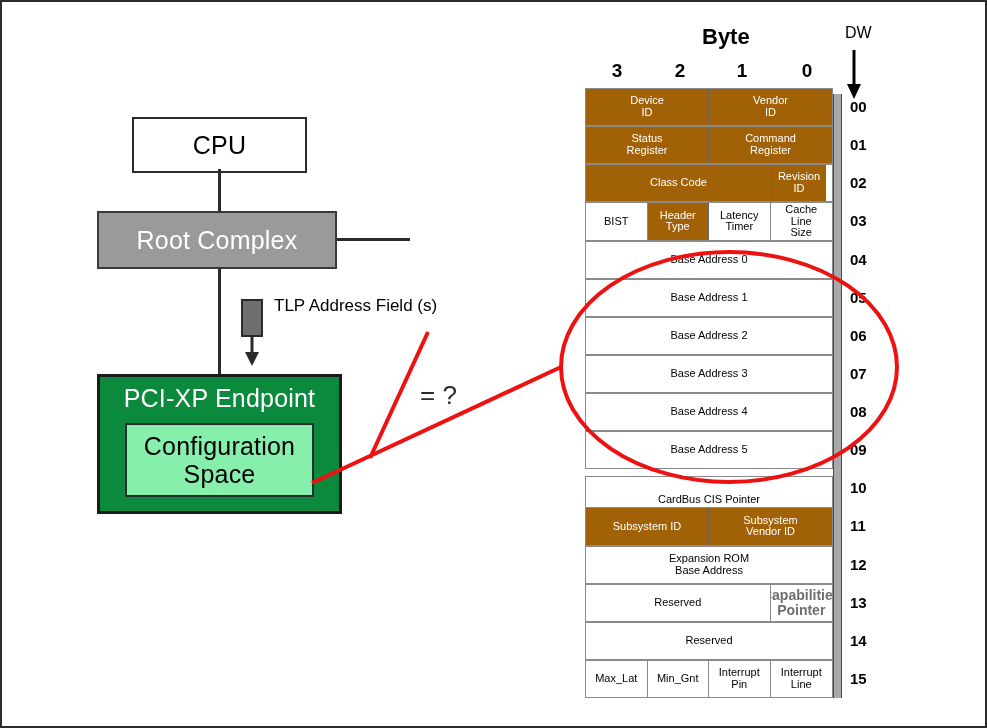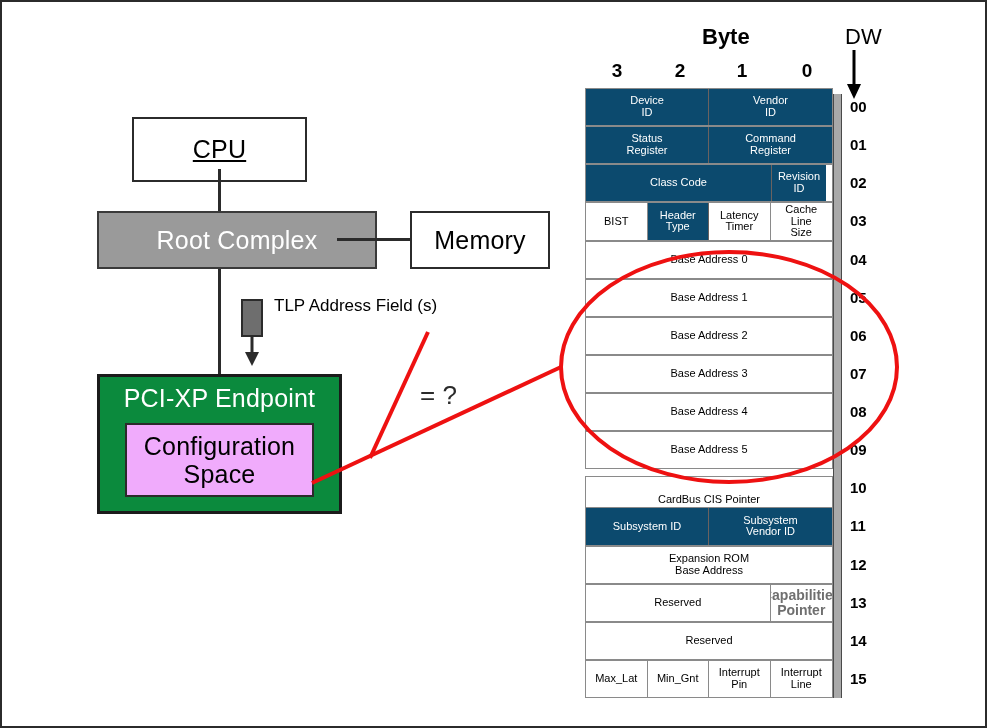--- a/index.html
+++ b/index.html
@@ -29,21 +29,21 @@
   .node.green{
     background:#0b8a3d;border:3px solid #1b1b1b;
     color:#ffffff;display:block;
   }
   .ep-title{
     position:absolute;left:0;top:7px;width:100%;
     text-align:center;font-size:25px;color:#ffffff;
   }
   .ep-inner{
     position:absolute;left:25px;top:46px;right:25px;bottom:14px;
-    background:#f0abfc;border:2px solid #2b2b2b;
+    background:#86efac;border:2px solid #2b2b2b;
     color:#000000;font-size:25px;line-height:1.12;
     display:flex;flex-direction:column;align-items:center;justify-content:center;
   }
   .conn{position:absolute;background:#2b2b2b;}
   .tlp-box{
     position:absolute;background:#6e6e6e;border:2px solid #2b2b2b;
   }
   .tlp-label{
     position:absolute;font-size:17px;color:#000000;white-space:nowrap;
   }
@@ -61,66 +61,63 @@
     display:flex;align-items:center;justify-content:center;
     text-align:center;
     font-size:11px;line-height:1.08;
     color:#000000;background:#ffffff;
     border-right:1px solid #8a8a8a;
     box-sizing:border-box;
     overflow:hidden;
     padding:0 1px;
   }
   .cell:last-child{border-right:none;}
-  .cell.dark{background:#0c4a6e;color:#ffffff;border-right:1px solid #6a6260;}
+  .cell.dark{background:#a16207;color:#ffffff;border-right:1px solid #6a6260;}
   .cell.dark:last-child{border-right:none;}
   .cell.tiny{font-size:14px;color:#6f6f6f;font-weight:bold;}
 
   .side3d{
     position:absolute;background:#a9a9a9;
     border-left:1px solid #4a4a4a;border-right:1px solid #4a4a4a;
   }
 
   .bytelabel{
     position:absolute;font-size:19px;font-weight:bold;color:#000000;
     text-align:center;
   }
   .bytehead{
     position:absolute;font-size:22px;font-weight:bold;color:#000000;
   }
   .dwhead{
-    position:absolute;font-size:22px;color:#000000;
+    position:absolute;font-size:16px;color:#000000;
   }
   .dwnum{
     position:absolute;font-size:15px;font-weight:bold;color:#000000;
     width:34px;text-align:left;
   }
   svg.overlay{position:absolute;left:0;top:0;width:987px;height:728px;pointer-events:none;}
   .eqmark{position:absolute;font-size:26px;color:#2b2b2b;}
 </style>
 </head>
 <body>
 
 <div id="frame">
 
-  <div class="node abs" style="left:130px;top:115px;width:175px;height:65px;text-decoration:underline;">
+  <div class="node abs" style="left:130px;top:115px;width:175px;height:56px;">
     <span>CPU</span>
   </div>
 
   <div class="conn abs" style="left:216px;top:167px;width:3px;height:42px;"></div>
 
-  <div class="node gray abs" style="left:95px;top:209px;width:280px;height:58px;">
+  <div class="node gray abs" style="left:95px;top:209px;width:240px;height:58px;">
     <span>Root Complex</span>
   </div>
 
   <div class="conn abs" style="left:335px;top:236px;width:73px;height:3px;"></div>
 
-  <div class="node abs" style="left:408px;top:209px;width:140px;height:58px;">
-    <span>Memory</span>
-  </div>
 
   <div class="conn abs" style="left:216px;top:267px;width:3px;height:105px;"></div>
 
   <div class="tlp-box abs" style="left:239px;top:297px;width:22px;height:38px;"></div>
   <svg class="overlay">
     <line x1="250" y1="335" x2="250" y2="352" stroke="#2b2b2b" stroke-width="3"></line>
     <polygon points="243,350 257,350 250,364" fill="#2b2b2b"></polygon>
   </svg>
   <div class="tlp-label abs" style="left:272px;top:294px;">TLP Address Field (s)</div>
 

